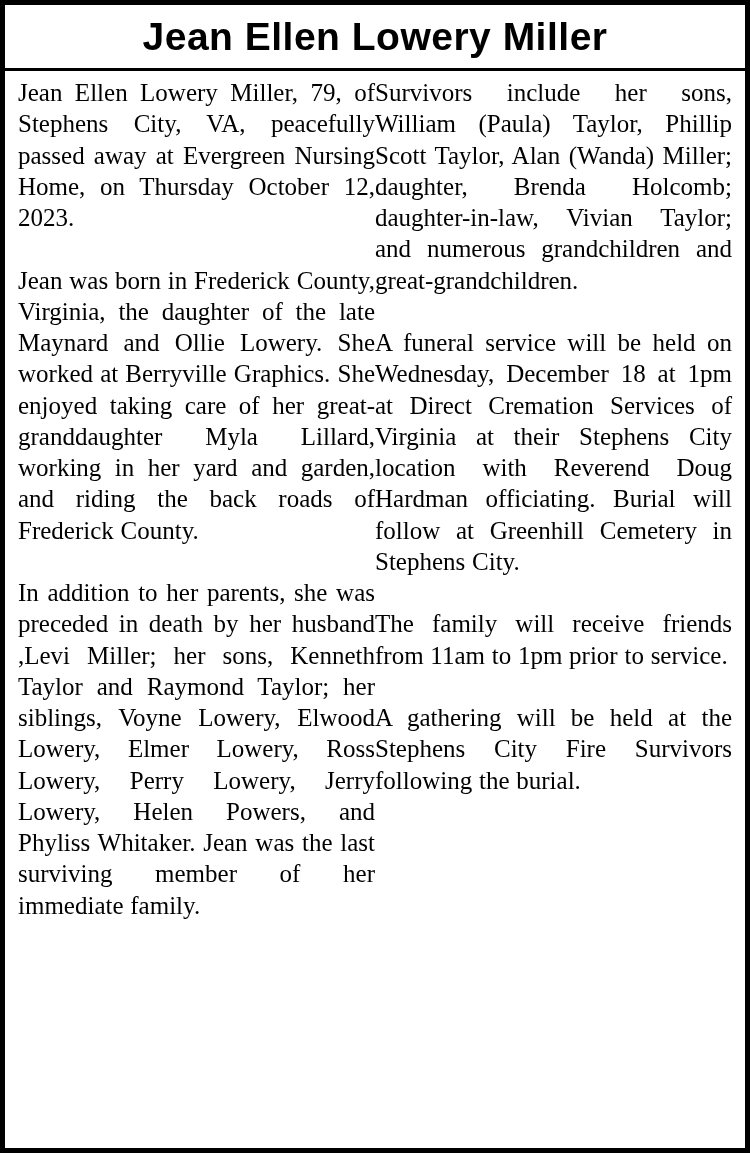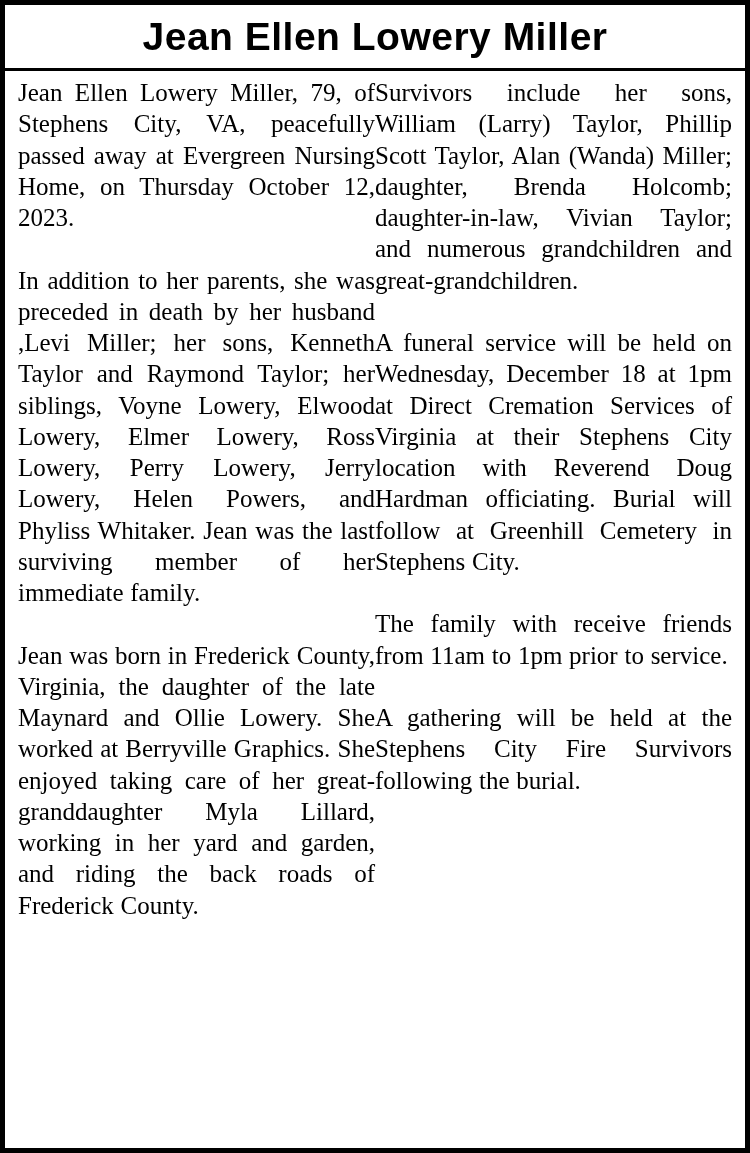--- a/index.html
+++ b/index.html
@@ -51,23 +51,23 @@
 </style>
 </head>
 <body>
 
 <div class="page">
   <h1 class="title">Jean Ellen Lowery Miller</h1>
   <div class="title-rule"></div>
   <div class="columns">
     <div class="col">
       <p>Jean Ellen Lowery Miller, 79, of Stephens City, VA, peacefully passed away at Evergreen Nursing Home, on Thursday October 12, 2023.</p>
+      <p>Jean was born in Frederick County, Virginia, the daughter of the late Maynard and Ollie Lowery. She worked at Berryville Graphics. She enjoyed taking care of her great-granddaughter Myla Lillard, working in her yard and garden, and riding the back roads of Frederick County.</p>
       <p>In addition to her parents, she was preceded in death by her husband ,Levi Miller; her sons, Kenneth Taylor and Raymond Taylor; her siblings, Voyne Lowery, Elwood Lowery, Elmer Lowery, Ross Lowery, Perry Lowery, Jerry Lowery, Helen Powers, and Phyliss Whitaker. Jean was the last surviving member of her immediate family.</p>
-      <p>Jean was born in Frederick County, Virginia, the daughter of the late Maynard and Ollie Lowery. She worked at Berryville Graphics. She enjoyed taking care of her great-granddaughter Myla Lillard, working in her yard and garden, and riding the back roads of Frederick County.</p>
     </div>
     <div class="col">
-      <p>Survivors include her sons, William (Larry) Taylor, Phillip Scott Taylor, Alan (Wanda) Miller; daughter, Brenda Holcomb; daughter-in-law, Vivian Taylor; and numerous grandchildren and great-grandchildren.</p>
+      <p>Survivors include her sons, William (Paula) Taylor, Phillip Scott Taylor, Alan (Wanda) Miller; daughter, Brenda Holcomb; daughter-in-law, Vivian Taylor; and numerous grandchildren and great-grandchildren.</p>
       <p>A funeral service will be held on Wednesday, December 18 at 1pm at Direct Cremation Services of Virginia at their Stephens City location with Reverend Doug Hardman officiating. Burial will follow at Greenhill Cemetery in Stephens City.</p>
-      <p>The family with receive friends from 11am to 1pm prior to service.</p>
+      <p>The family will receive friends from 11am to 1pm prior to service.</p>
       <p>A gathering will be held at the Stephens City Fire Survivors following the burial.</p>
     </div>
   </div>
 </div>
 
 </body></html>

